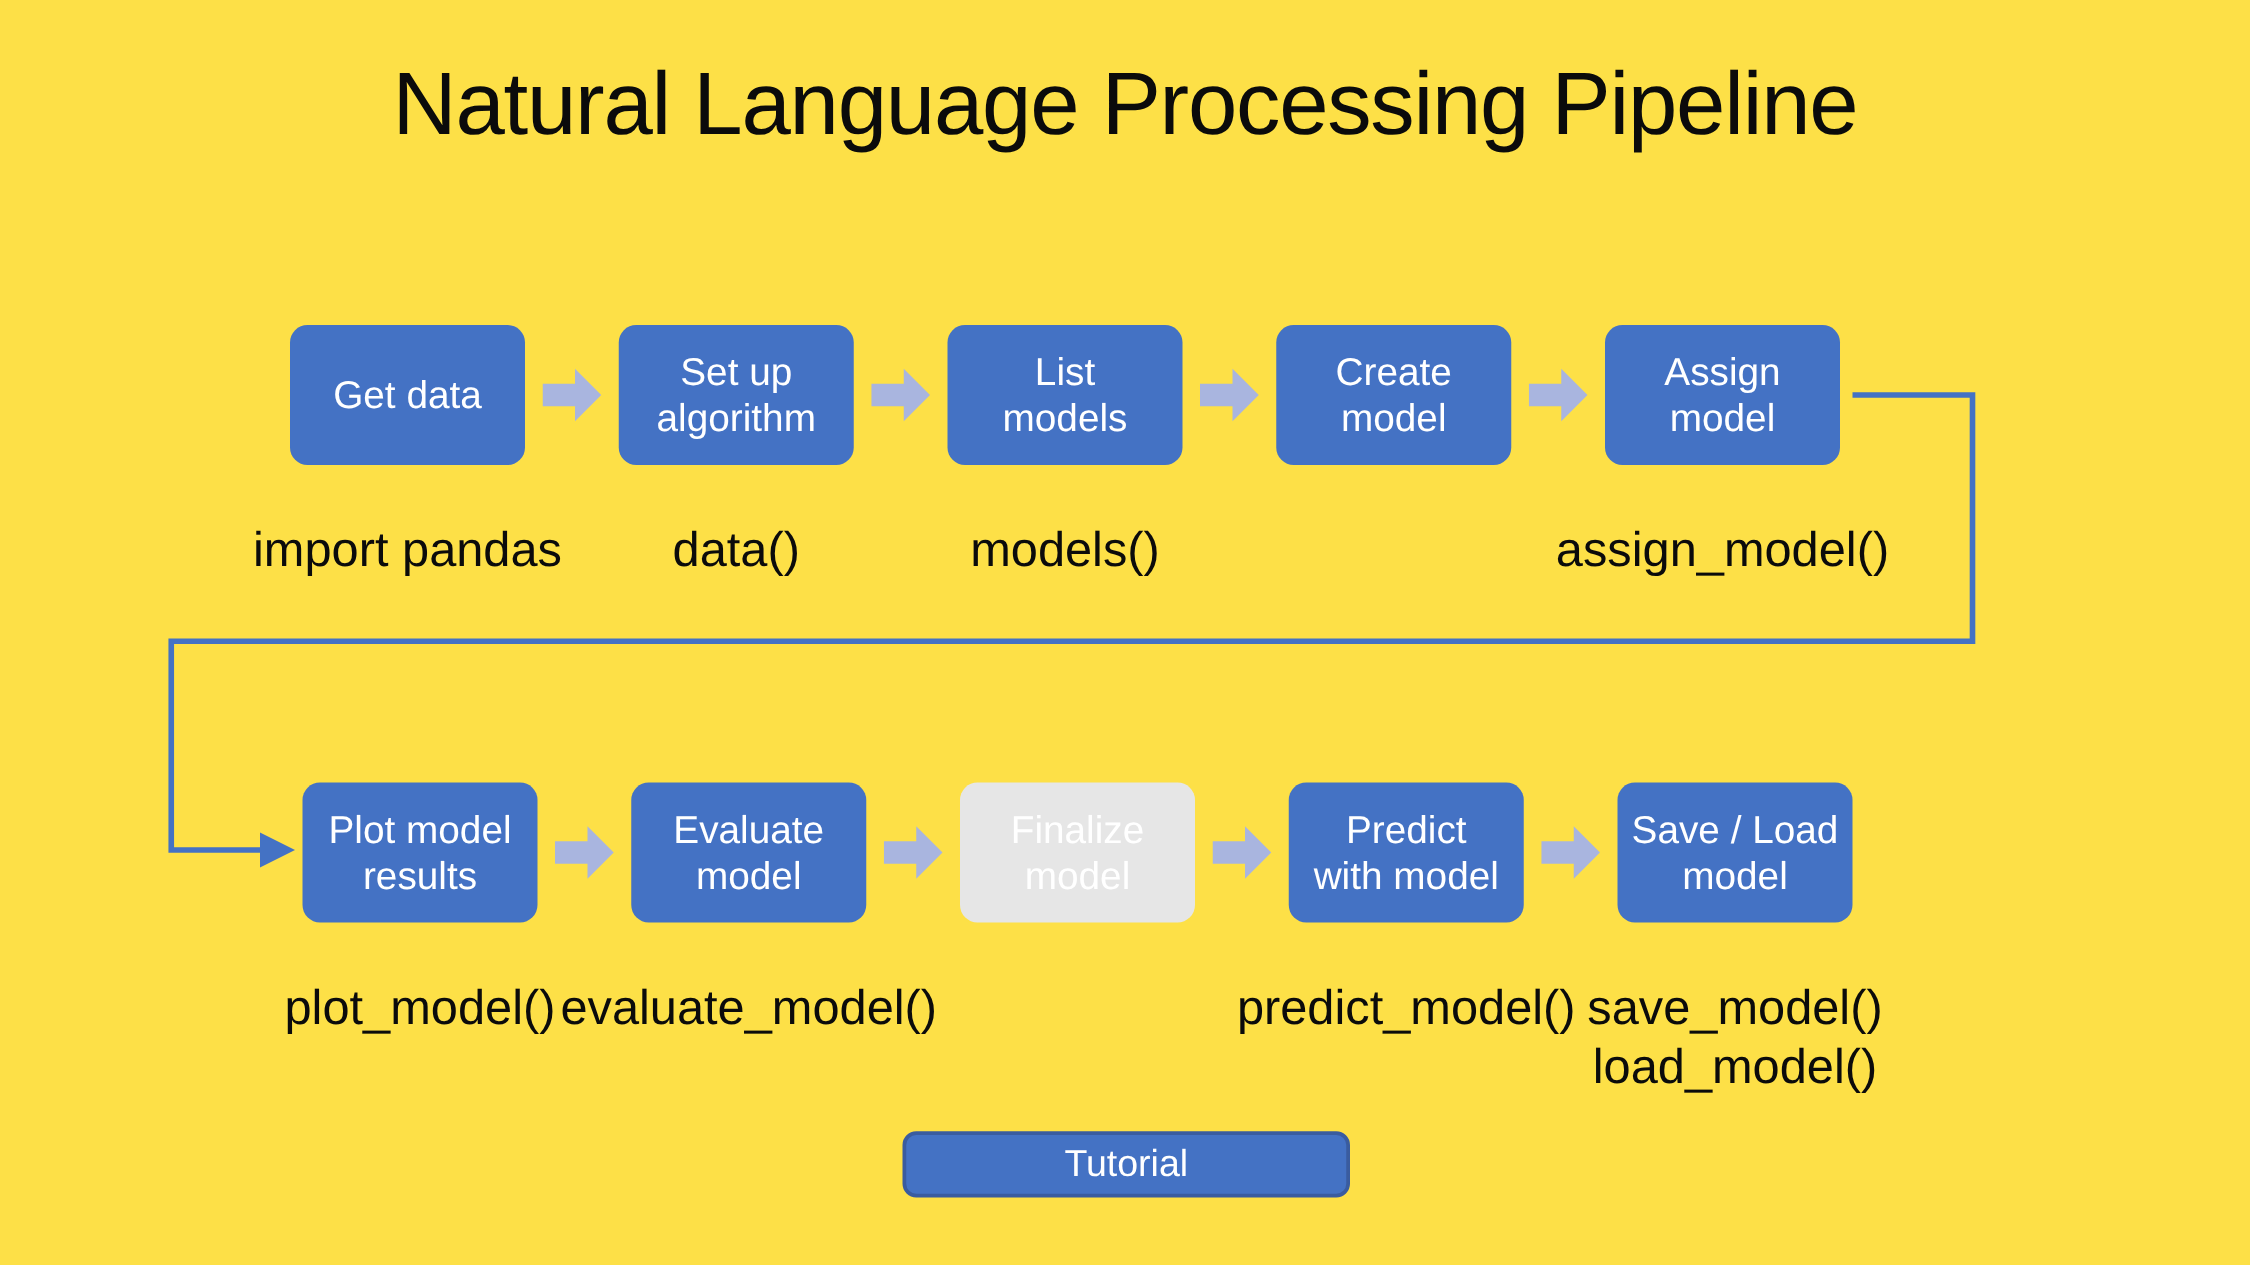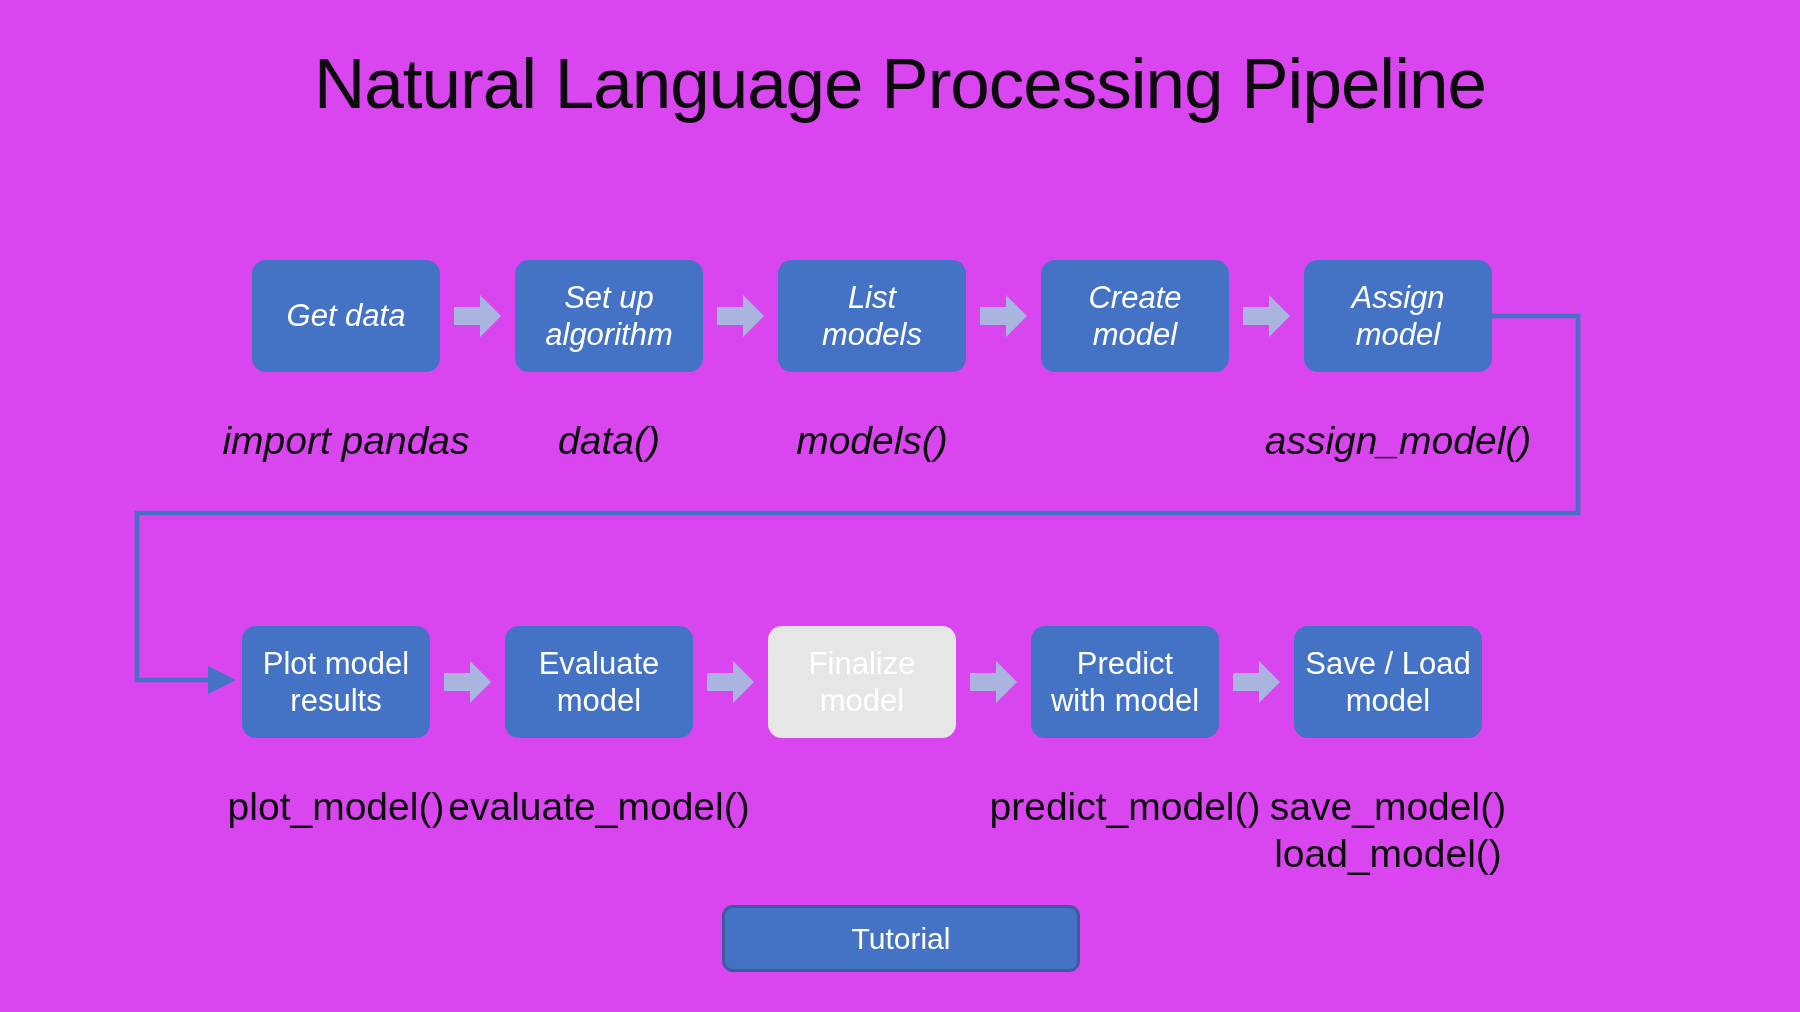--- a/index.html
+++ b/index.html
@@ -1,20 +1,20 @@
 <!DOCTYPE html>
 <html style="--box-blue: #4472C4; --box-gray: #E6E6E6; --box-text: #FFFFFF; --arrow-light: #A9B5DF; --connector: #4472C4; --button-fill: #4472C4; --button-border: #3A5C9F; --label-text: #0B0B0B;"><head>
 <meta charset="utf-8">
 <style>
   html, body { margin: 0; padding: 0; background: #ffffff; }
   .canvas {
     position: relative;
     width: 1800px;
     height: 1012px;
-    background: #d946ef;
+    background: #fde047;
     font-family: "Liberation Sans", sans-serif;
     overflow: hidden;
   }
   .title {
     position: absolute;
     top: 38px;
     left: 0;
     width: 1800px;
     text-align: center;
     font-size: 71px;
@@ -27,21 +27,21 @@
     position: absolute;
     top: 0; left: 0;
     width: 1800px; height: 1012px;
     pointer-events: none;
   }
   .row {
     position: absolute;
     display: flex;
     align-items: flex-start;
   }
-  .row.row1 { left: 252px; top: 260px; font-style: italic; }
+  .row.row1 { left: 232px; top: 260px; }
   .row.row2 { left: 242px; top: 626px; }
   .step {
     width: 188px;
     display: flex;
     flex-direction: column;
     align-items: center;
   }
   .box {
     box-sizing: border-box;
     width: 188px;
@@ -74,21 +74,21 @@
     font-size: 39px;
     line-height: 1.2;
     color: #0b0b0b;
     white-space: pre-line;
   }
   .tutorial-button {
     position: absolute;
     left: 722px;
     top: 905px;
     width: 358px;
-    height: 67px;
+    height: 53px;
     box-sizing: border-box;
     background: var(--button-fill, #4472C4);
     border: 3px solid var(--button-border, #3A5C9F);
     border-radius: 11px;
     color: #ffffff;
     font-family: inherit;
     font-size: 30px;
     display: flex;
     align-items: center;
     justify-content: center;

